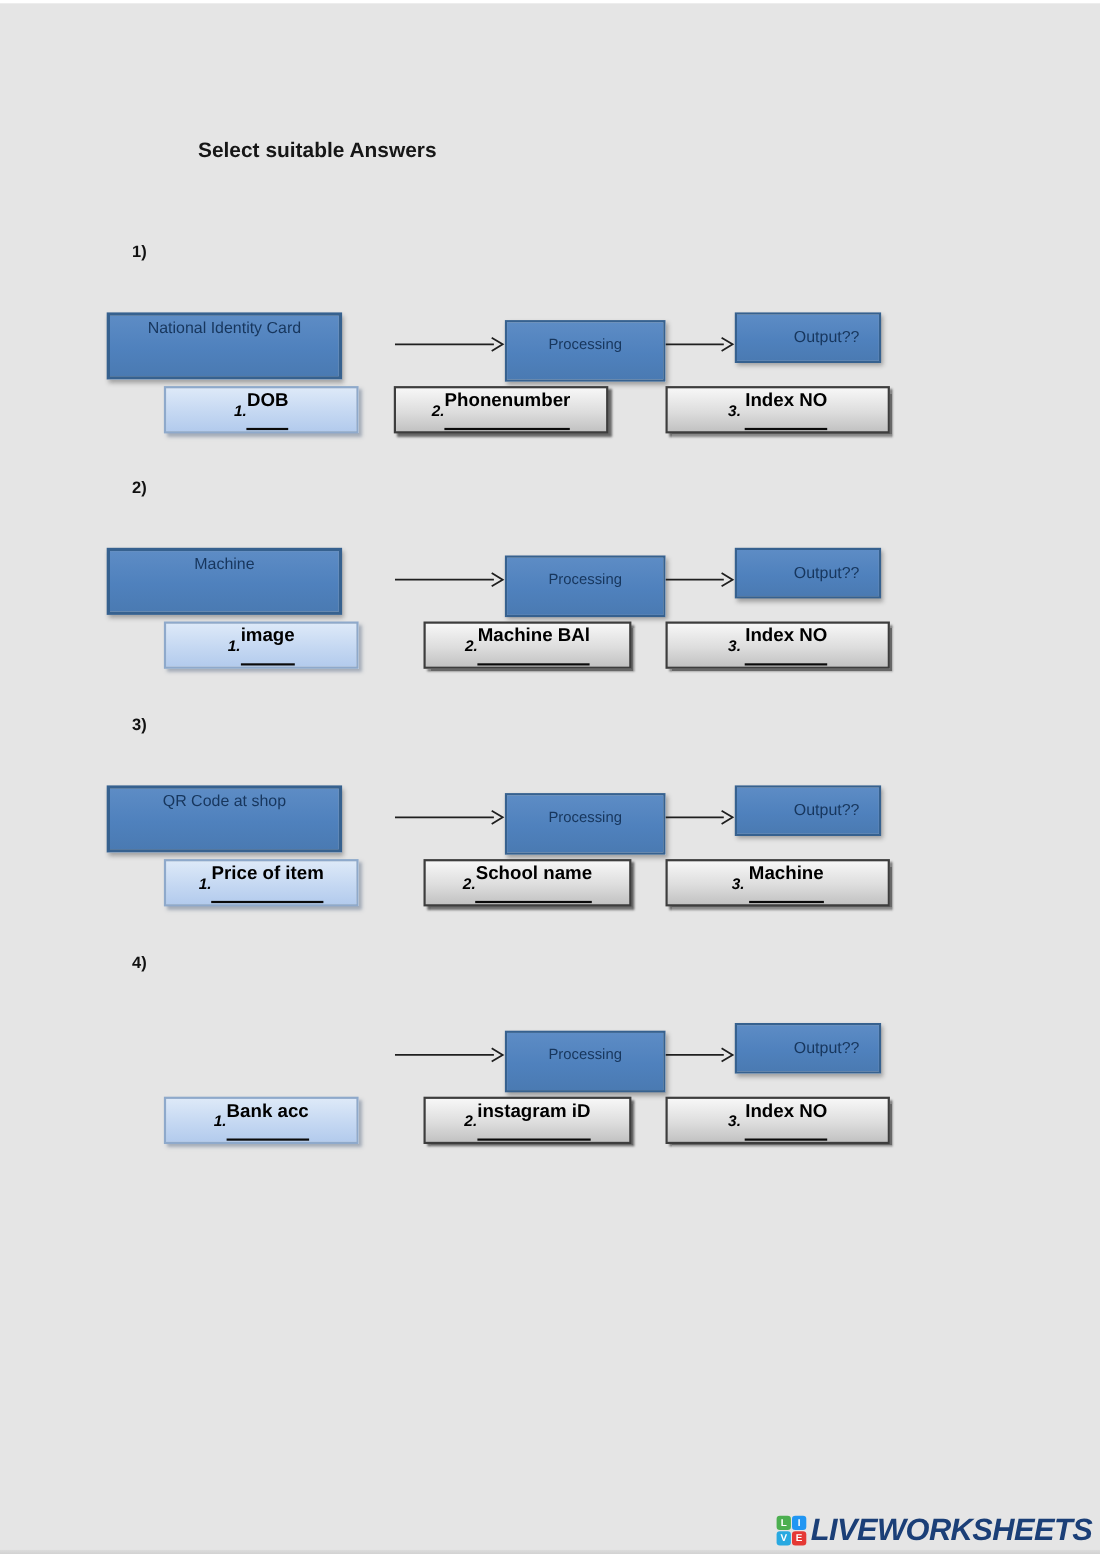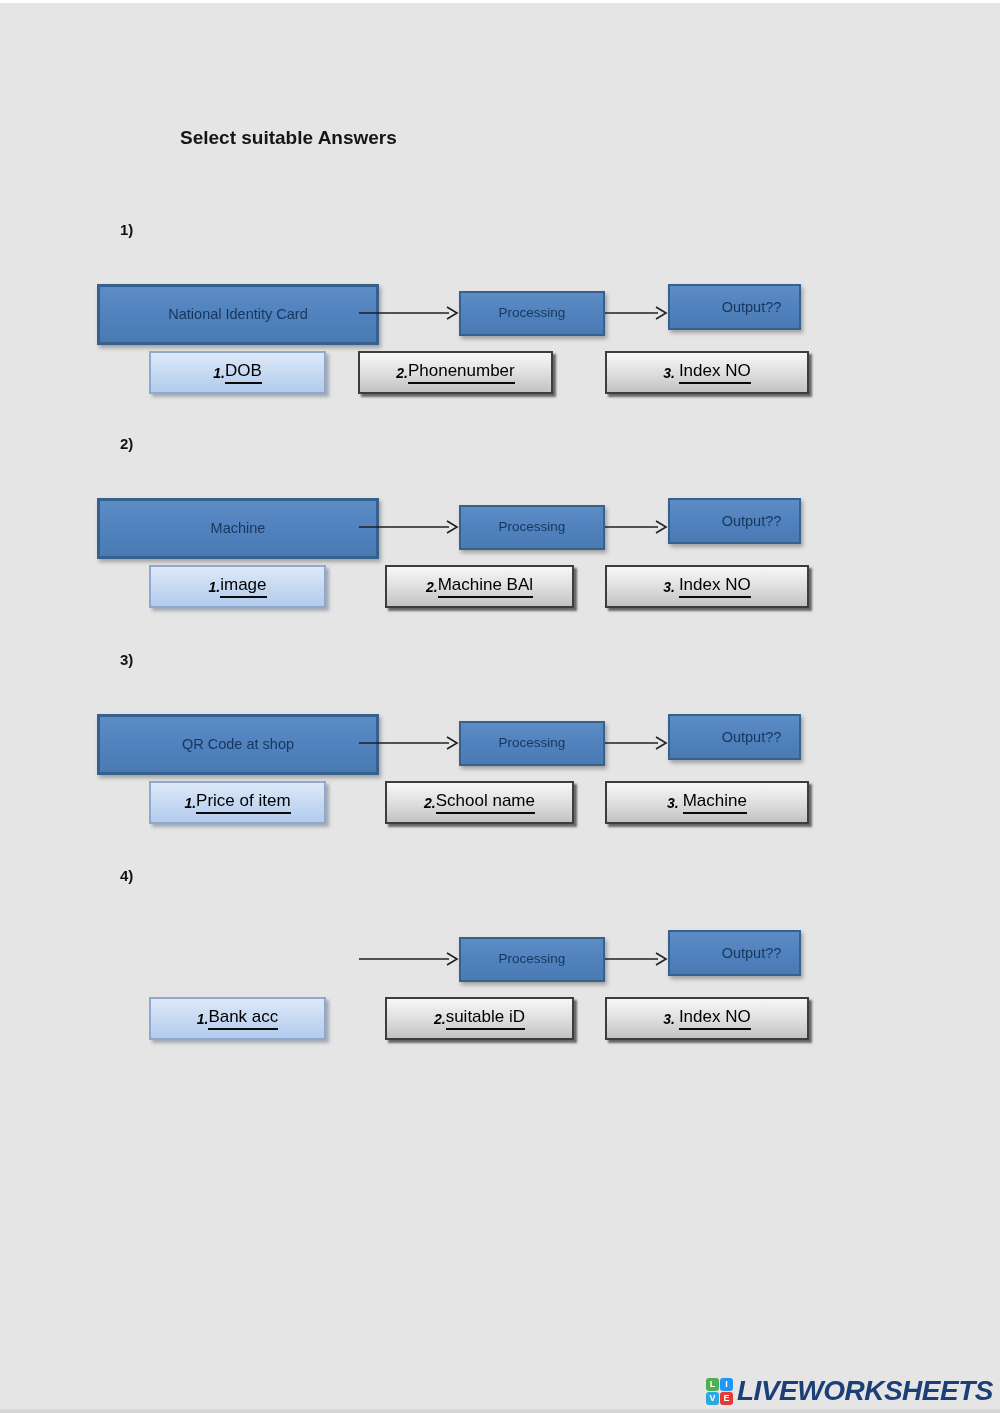--- a/index.html
+++ b/index.html
@@ -10,36 +10,36 @@
   .title { position:absolute; left:180px; top:124px; font-size:19px; font-weight:bold; color:#161616; }
 
   
   .q { position:absolute; left:0; width:1000px; height:214px; }
   .q1 { top:218px; } .q2 { top:432px; } .q3 { top:648px; } .q4 { top:864px; }
   .qnum { position:absolute; left:120px; top:0; font-size:15px; font-weight:bold; color:#111111; }
 
   .box { position:absolute; background:linear-gradient(180deg,#5d8cc5 0%,#4f81bd 55%,#4a7ab2 100%);
          border:2px solid #36618f; box-shadow:2px 3px 4px rgba(60,60,60,0.40);
          color:#17365d; text-align:center; }
-  .box.input { left:97px; top:63px; width:282px; height:61px; border-width:3px;
-               display:flex; flex-direction:column; justify-content:center;
+  .box.input { left:97px; top:63px; width:214px; height:61px; border-width:3px;
+               display:flex; flex-direction:row; justify-content:center;
                font-size:14.5px; line-height:25px; }
   .box.input span { display:block; }
-  .box.proc { left:459px; top:70px; width:146px; height:45px; line-height:39px; font-size:13.5px; }
+  .box.proc { left:459px; top:70px; width:146px; height:56px; line-height:39px; font-size:13.5px; }
   .box.out  { left:668px; top:63px; width:133px; height:46px; line-height:42px; font-size:14.5px;padding-left:34px; }
 
   .arrow { position:absolute; top:83px; height:18px; }
   .arrow.a1 { left:359px; width:100px; }
   .arrow.a2 { left:605px; width:63px; }
   .arrow line, .arrow path { stroke:#1f1f1f; stroke-width:1.6; fill:none; }
 
   .opt { position:absolute; top:130px; height:43px; display:flex; align-items:center; justify-content:center;
          cursor:pointer; color:#000; }
   .opt .pfx { font-style:italic; font-weight:bold; font-size:14px; white-space:pre; }
-  .opt .lbl { font-weight:normal; font-size:17px; border-bottom:2px solid #0a0a0a; padding-bottom:1px; line-height:1.15; white-space:pre; }
+  .opt .lbl { font-weight:bold; font-size:17px; border-bottom:2px solid #0a0a0a; padding-bottom:15px; line-height:1.15; white-space:pre; }
   .opt.o1 { left:149px; width:177px;
             background:linear-gradient(180deg,#dde9f8 0%,#c5d8f2 55%,#b3cbed 100%);
             border:2px solid #8ea9cb; box-shadow:3px 3px 3px rgba(100,115,140,0.50); }
   .opt.o2 { left:385px; width:189px; }
   .opt.o3 { left:605px; width:204px; }
   .opt.gray { background:linear-gradient(180deg,#f7f7f7 0%,#dddddd 55%,#c2c2c2 100%);
               border:2px solid #3d3d3d; box-shadow:3px 3px 2px rgba(0,0,0,0.55); }
   .q1 .opt.o2 { left:358px; width:195px; }
 
   
@@ -157,21 +157,21 @@
         <line x1="0" y1="9" x2="53" y2="9"></line>
         <path d="M51 3 L61 9 L51 15"></path>
       </svg>
     <div class="box out">Output??</div>
     <div class="opt o1 blue">
       <span class="pfx">1.</span>
         <span class="lbl">Bank acc</span>
     </div>
     <div class="opt o2 gray">
       <span class="pfx">2.</span>
-        <span class="lbl">suitable iD</span>
+        <span class="lbl">instagram iD</span>
     </div>
     <div class="opt o3 gray">
       <span class="pfx">3. </span>
         <span class="lbl">Index NO</span>
     </div>
   </section>
 
   <div class="footer">
     <div class="logo">
       <span class="tile" style="background: rgb(76, 175, 80);">L</span>

